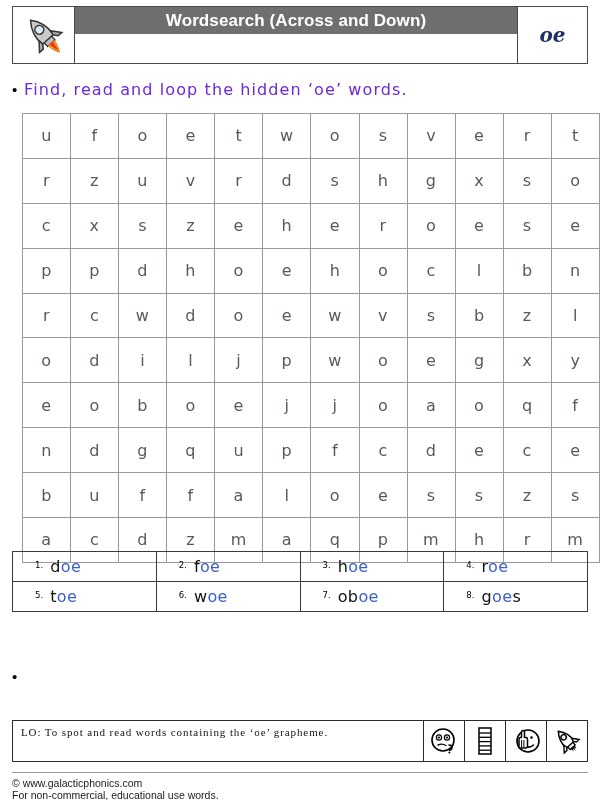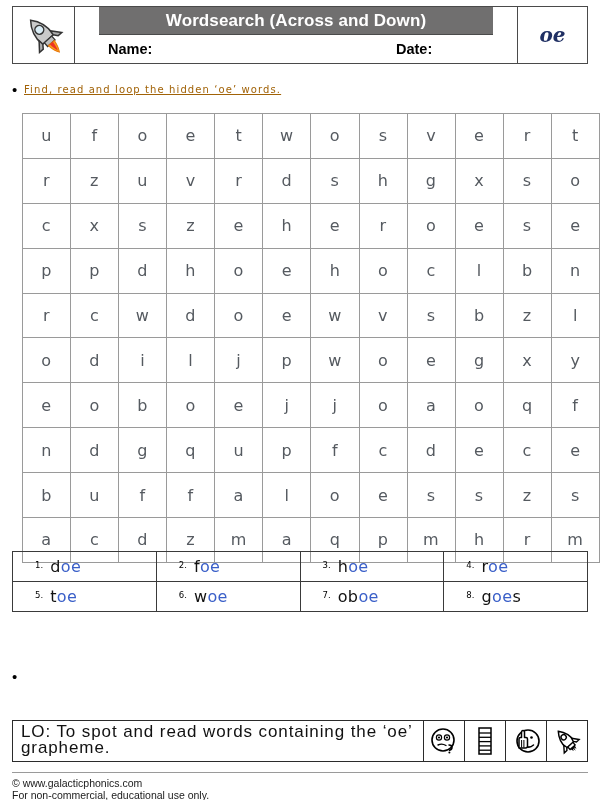--- a/index.html
+++ b/index.html
@@ -18,21 +18,20 @@
   
   .header {
     position: absolute;
     left: 12px;
     top: 6px;
     width: 576px;
     height: 58px;
     border: 1px solid #4a4a4a;
     box-sizing: border-box;
     display: flex;
-    gap: 24px;
   }
   .header-logo {
     width: 62px;
     border-right: 1px solid #4a4a4a;
     box-sizing: border-box;
     display: flex;
     align-items: center;
     justify-content: center;
     background: #fff;
   }
@@ -97,26 +96,25 @@
   .bullet-dot {
     width: 12px;
     flex: 0 0 12px;
     font-size: 15px;
     line-height: 20px;
     color: #000;
     text-align: left;
   }
   .bullet-text {
     font-family: "DejaVu Sans", sans-serif;
-    font-size: 10px;
+    font-size: 16px;
     line-height: 20px;
-    color: #a16207;
+    color: #6d28d9;
     letter-spacing: 1.1px;
     white-space: pre-line;
-    text-decoration: underline;
   }
   #instruction-top { left: 12px; top: 80px; width: 560px; }
   #instruction-bottom { left: 12px; top: 667px; width: 560px; }
 
   
   .grid {
     position: absolute;
     left: 22px;
     top: 113px;
     border-collapse: collapse;
@@ -174,22 +172,22 @@
     width: 576px;
     height: 42px;
     border: 1px solid #2b2b2b;
     box-sizing: border-box;
     display: flex;
     background: #fff;
   }
   .lo-text {
     flex: 1;
     padding: 3px 0 0 8px;
-    font-family: Liberation Sans, sans-serif;
-    font-size: 17px;
+    font-family: Liberation Serif, serif;
+    font-size: 11px;
     line-height: 16px;
     color: #111;
     letter-spacing: 0.9px;
     box-sizing: border-box;
   }
   .lo-icon {
     width: 41px;
     border-left: 1px solid #2b2b2b;
     box-sizing: border-box;
     display: flex;
@@ -231,24 +229,20 @@
         <path d="M31.5 24 L39 33 L34 33 L31 29 Z" fill="#adadad" stroke="#333" stroke-width="1.5"></path>
         <rect x="19" y="29" width="10" height="5" fill="#bdbdbd" stroke="#333" stroke-width="1.3"></rect>
         <ellipse cx="24" cy="16" rx="4.4" ry="4.4" fill="#d9ecf5" stroke="#333" stroke-width="1.5"></ellipse>
         <path d="M20 34 C21 40 22 43 24 46 C26 43 27 40 28 34 Z" fill="#f9a21b" stroke="#e8780c" stroke-width="1"></path>
         <path d="M22 34 C22.6 39 23.2 41.5 24 43.5 C24.8 41.5 25.4 39 26 34 Z" fill="#ee3124"></path>
       </g>
     </svg>
   </div>
   <div class="header-mid">
     <div class="header-title-bar">Wordsearch (Across and Down)</div>
-    <div class="header-namedate">
-      <span class="lbl lbl-name">Name:</span>
-      <span class="lbl lbl-date">Date:</span>
-    </div>
   </div>
   <div class="header-grapheme">
     <span>oe</span>
   </div>
 </div>
 
 <div class="bullet-row" id="instruction-top">
   <span class="bullet-dot">•</span>
   <span class="bullet-text">Find, read and loop the hidden ‘oe’ words.</span>
 </div>
@@ -467,14 +461,14 @@
         <circle cx="16" cy="10" r="2.6" fill="#fff" stroke="#000" stroke-width="1.4"></circle>
         <path d="M13.2 23.6 L14.2 27 L15.3 24.6 L16 28 L16.8 24.6 L17.9 27 L18.8 23.6 Z" fill="#000"></path>
       </g>
     </svg>
   </div>
 </div>
 
 <div class="footer-rule"></div>
 <div class="footer">
   <span>© www.galacticphonics.com</span>
-  <span>For non-commercial, educational use only.</span>
+  <span>For non-commercial, educational use words.</span>
 </div>
 
 </body></html>

